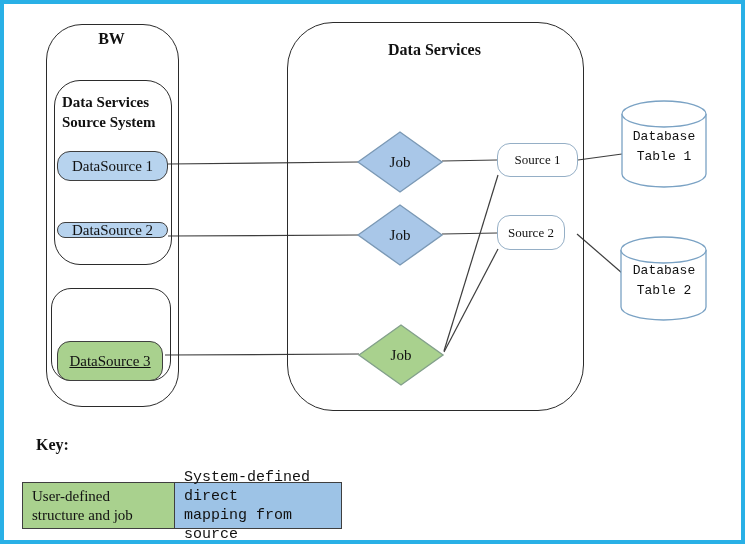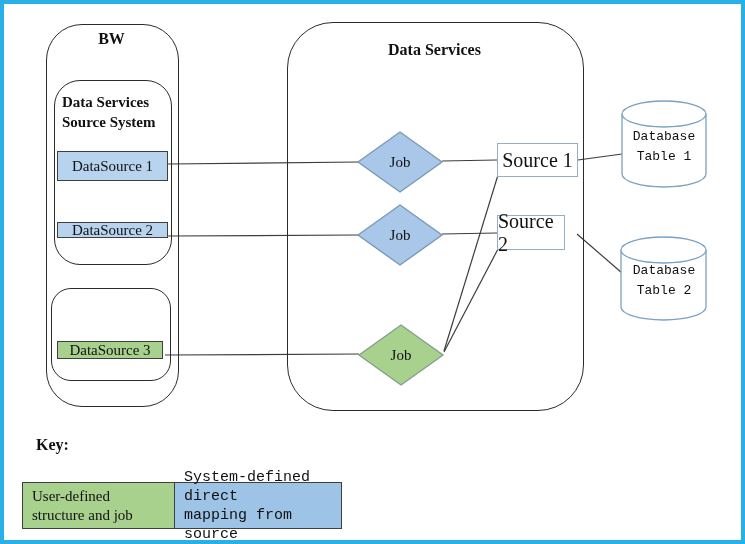--- a/index.html
+++ b/index.html
@@ -9,29 +9,29 @@
     --container-border:#2b2b2b; --text:#111111;
   }
   html,body{margin:0;padding:0;background:#ffffff;}
   .canvas{
     position:relative; width:745px; height:544px; box-sizing:border-box;
     background:#ffffff; border:4px solid var(--page-border); overflow:hidden;
     font-family:"Liberation Serif","DejaVu Serif",serif; color:var(--text);
   }
   .abs{position:absolute;}
   svg.layer{position:absolute; left:0; top:0; z-index:1;}
-  .node{z-index:2;}
+  .node{z-index:2;border-radius:13px;}
   .container{border:1.3px solid var(--container-border); background:transparent; z-index:2;}
   .title{font-weight:bold; font-size:15px; line-height:20px; white-space:pre-line; z-index:3;}
   .center{text-align:center;}
   .fillbox{display:flex; align-items:center; justify-content:center;
     font-size:15px; border:1.5px solid var(--box-border-dark); z-index:3; box-sizing:border-box;}
   .bluebox{background:var(--blue-fill);}
   .greenbox{background:var(--green-fill);}
-  .srcbox{display:flex; align-items:center; justify-content:center; font-size:20px;
+  .srcbox{display:flex; align-items:center; justify-content:center; font-size:13px;
     background:#ffffff; border:1.5px solid var(--source-border); z-index:3; box-sizing:border-box;}
   .job-label{display:flex; align-items:center; justify-content:center;
     font-size:15px; z-index:3;}
   .dblabel{font-size:13px; line-height:20px; white-space:pre-line; z-index:3;font-family:Liberation Mono, monospace;}
   .keybox{display:flex; flex-direction:column; justify-content:center;
     font-size:15px; line-height:19px; padding-left:9px; white-space:pre-line;
     border:1.5px solid var(--box-border-dark); z-index:3; box-sizing:border-box;}
   .lines line{stroke:var(--line); stroke-width:1.2;}
   .d-blue{fill:var(--diamond-blue); stroke:#7b99b5; stroke-width:1.4;}
   .d-green{fill:var(--green-fill); stroke:#83a08b; stroke-width:1.4;}
@@ -71,21 +71,21 @@
   <div class="abs title center" style="left:42px;top:25px;width:131px;font-size:16px;">BW</div>
 
   <div class="abs container" style="left:50px;top:76px;width:116px;height:183px;border-radius:26px;"></div>
   <div class="abs title" style="left:58px;top:88px;">Data Services
 Source System</div>
 
   <div class="abs fillbox bluebox node" style="left:53px;top:147px;width:111px;height:30px;">DataSource 1</div>
   <div class="abs fillbox bluebox node" style="left:53px;top:218px;width:111px;height:16px;">DataSource 2</div>
 
   <div class="abs container" style="left:47px;top:284px;width:118px;height:91px;border-radius:20px;"></div>
-  <div class="abs fillbox greenbox node" style="left:53px;top:337px;width:106px;height:18px;">DataSource 3</div>
+  <div class="abs fillbox greenbox node" style="left:53px;top:337px;width:106px;height:40px;text-decoration:underline;">DataSource 3</div>
 
   <div class="abs container" style="left:283px;top:18px;width:295px;height:387px;border-radius:46px;"></div>
   <div class="abs title center" style="left:283px;top:36px;width:295px;font-size:16px;">Data Services</div>
 
   <div class="abs job-label" style="left:354px;top:128px;width:84px;height:60px;">Job</div>
   <div class="abs job-label" style="left:354px;top:201px;width:84px;height:60px;">Job</div>
   <div class="abs job-label" style="left:355px;top:321px;width:84px;height:60px;">Job</div>
 
   <div class="abs srcbox node" style="left:493px;top:139px;width:81px;height:34px;">Source 1</div>
   <div class="abs srcbox node" style="left:493px;top:211px;width:68px;height:35px;">Source 2</div>

